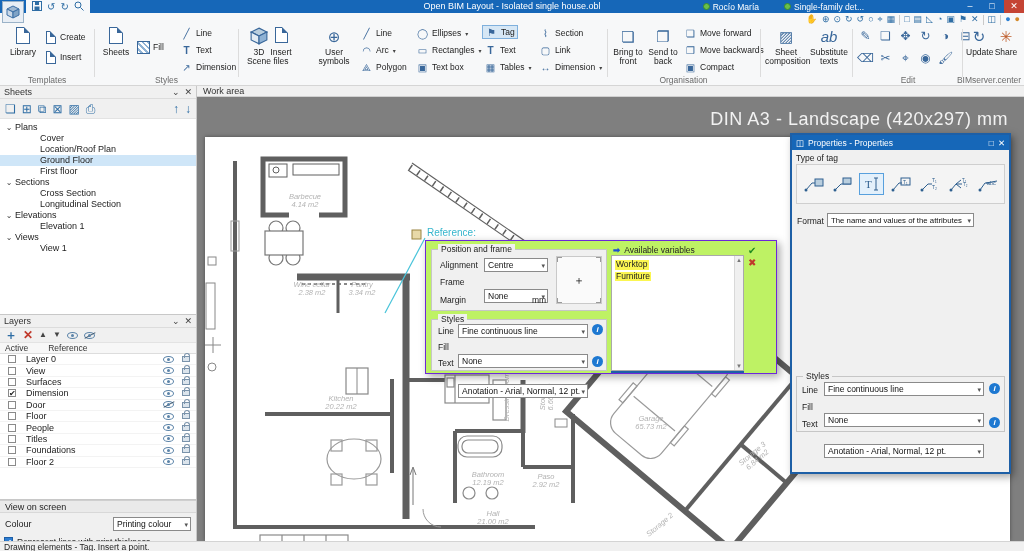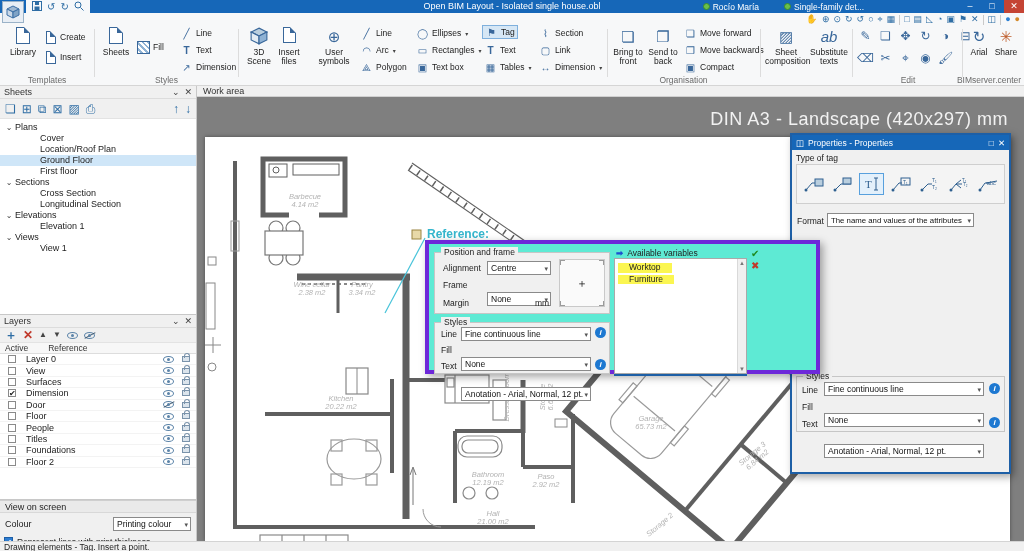--- a/index.html
+++ b/index.html
@@ -71,35 +71,35 @@
   #statusbar{left:0;top:541px;width:1024px;height:10px;background:#f0f0f0;border-top:1px solid #d4d4d4;display:flex;align-items:center;padding-left:4px;font-size:8.5px;color:#222}
 
   
   #workhead{left:197px;top:86px;width:827px;height:11px;background:#f0f0f0;border-bottom:1px solid #d0d0d0;display:flex;align-items:center;padding-left:6px;font-size:9px;color:#333}
   #canvas{left:197px;top:97px;width:827px;height:444px;background:#7f7f7f;overflow:hidden}
   #dinTitle{position:absolute;right:16px;top:12px;color:#f2f2f2;font-size:18px;letter-spacing:.5px;white-space:nowrap}
   #sheet{position:absolute;left:8px;top:40px;width:805px;height:404px;background:#fff;box-shadow:0 0 4px rgba(0,0,0,.4)}
   .room{position:absolute;text-align:center;color:#b2b2b2;font-style:italic;font-size:7.5px;line-height:8px;white-space:nowrap}
   .rot90{transform:rotate(-90deg)}
   .rot40{transform:rotate(-40deg)}
-  #refTag{position:absolute;color:#35b6cd;font-size:12px;font-weight:bold;white-space:nowrap}
+  #refTag{position:absolute;color:#35b6cd;font-size:10px;font-weight:normal;white-space:nowrap}
 
   
-  #dialog{left:425px;top:240px;width:395px;height:134px;background:#5eead4;border:4px solid #6d28d9;box-shadow:3px 3px 8px rgba(0,0,0,.35);z-index:20}
+  #dialog{left:425px;top:240px;width:352px;height:134px;background:#bef264;border:1px solid #6d28d9;box-shadow:3px 3px 8px rgba(0,0,0,.35);z-index:20}
   .gbox{position:absolute;border:1px solid #c6c6c6;background:#f0f0f0}
   .gbox .gt{position:absolute;left:6px;top:-6px;background:#f0f0f0;padding:0 3px;font-size:8.5px;color:#222}
   .frow{position:absolute;display:flex;align-items:center;font-size:8.5px;color:#222}
   .frow .lab{display:inline-block}
   .info{width:11px;height:11px;border-radius:50%;background:#1d78d1;color:#fff;font-size:8px;font-style:italic;font-weight:bold;text-align:center;line-height:11px}
   .anchor{position:absolute;border:1px solid #c9c9c9;background:#fafafa}
   .anchor .plus{position:absolute;left:50%;top:50%;transform:translate(-50%,-50%);font-size:11px;color:#111}
   .anchor .ck{position:absolute;width:5px;height:5px;border-color:#9a9a9a;border-style:solid}
   .varhead{position:absolute;display:flex;align-items:center;gap:4px;font-size:8.5px;color:#222}
   .varlist{position:absolute;background:#fff;border:1px solid #a9a9a9}
-  .varline{display:inline-block;background:#fbf651;font-size:8.5px;line-height:9.5px;padding:0 11px;color:#222}
+  .varline{display:inline-block;background:#fbf651;font-size:8.5px;line-height:9.5px;padding:0 1px;color:#222}
   .scroll{position:absolute;right:0;top:0;width:9px;height:100%;background:#f0f0f0;border-left:1px solid #d9d9d9;font-size:6px;color:#777;text-align:center}
   .okx{position:absolute;font-size:10px;line-height:10px}
 
   
   #props{left:790px;top:133px;width:221px;height:341px;background:#f0f0f0;border:2px solid #1d5fa6;box-shadow:3px 3px 8px rgba(0,0,0,.35);z-index:15}
   #propsTitle{height:15px;background:#1667b8;color:#fff;display:flex;align-items:center;font-size:8.5px;padding:0 4px;gap:4px}
   #propsTitle .sp{flex:1}
   .tagico{width:25px;height:22px;border:1px solid transparent;display:flex;align-items:center;justify-content:center}
   .tagico.sel{border-color:#58a0dd;background:#e3f0fb}
 </style>
@@ -206,21 +206,21 @@
   <div class="rsep" style="left:238px"></div>
 
   <div class="rbig" style="left:242px">
     <span class="ric"><svg width="18" height="18" viewBox="0 0 16 16">
           <polygon points="8,1 15,4.5 8,8 1,4.5" fill="#b9cede" stroke="#39679a"></polygon>
           <polygon points="1,4.5 8,8 8,15 1,11.5" fill="#e3ecf4" stroke="#39679a"></polygon>
           <polygon points="15,4.5 8,8 8,15 15,11.5" fill="#8fb2d4" stroke="#39679a"></polygon>
         </svg></span>
     <span class="t">3D Scene</span>
   </div>
-  <div class="rbig" style="left:272px">
+  <div class="rbig" style="left:264px">
     <span class="ric"><span class="pagei" style="width:13px;height:16px"></span></span>
     <span class="t">Insert files</span>
   </div>
   <div class="rbig" style="left:314px;width:40px">
     <span class="ric">⊕</span>
     <span class="t">User symbols</span>
   </div>
 
   <div class="rsm" style="left:358px;top:13px">
       <span class="ric">╱</span>
@@ -319,21 +319,21 @@
   <div class="iconbtn" style="left:856px;top:36px">⌫</div>
   <div class="iconbtn" style="left:876px;top:36px">✂</div>
   <div class="iconbtn" style="left:896px;top:36px">⌖</div>
   <div class="iconbtn" style="left:916px;top:36px">◉</div>
   <div class="iconbtn" style="left:936px;top:36px">🖌</div>
   <div class="glabel" style="left:856px;width:104px">Edit</div>
   <div class="rsep" style="left:962px"></div>
 
   <div class="rbig" style="left:966px;width:26px">
     <span class="ric">↻</span>
-    <span class="t">Arial</span>
+    <span class="t">Update</span>
   </div>
   <div class="rbig" style="left:993px;width:26px">
     <span class="ric" style="color:#c06030">✳</span>
     <span class="t">Share</span>
   </div>
   <div class="glabel" style="left:956px;width:66px">BIMserver.center</div>
 </div>
 
 <div id="sidebar" class="abs">
 

